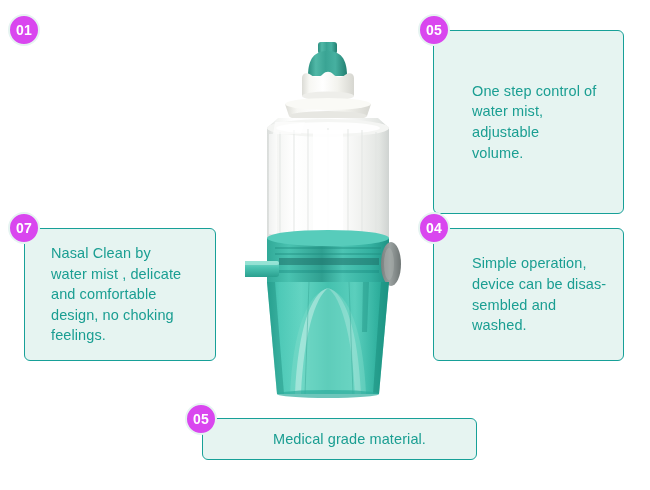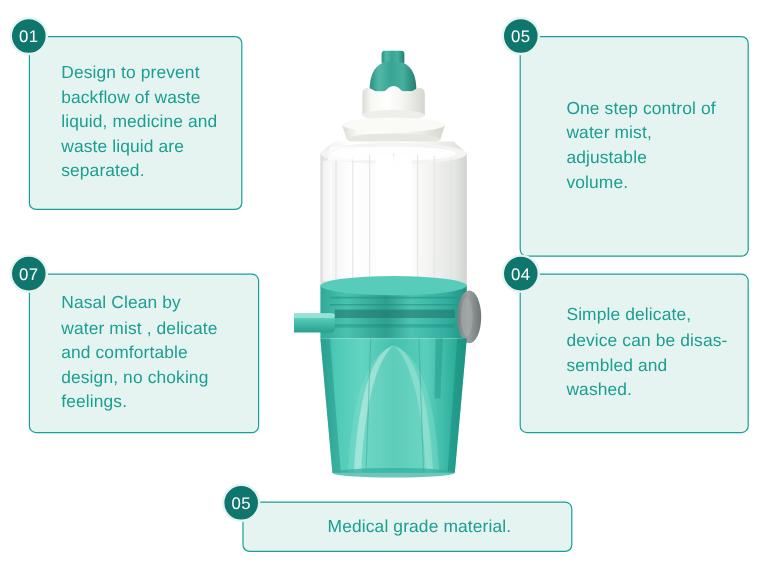--- a/index.html
+++ b/index.html
@@ -46,26 +46,26 @@
     padding: 0 0 0 20px;
     text-align: left;
   }
 
   
   .badge {
     position: absolute;
     width: 32px;
     height: 32px;
     border-radius: 50%;
-    background: #0f766e;
+    background: #d946ef;
     border: 2px solid #e6f4f1;
     box-sizing: border-box;
     color: #ffffff;
     font-size: 14px;
-    font-weight: normal;
+    font-weight: bold;
     letter-spacing: 0.3px;
     display: flex;
     align-items: center;
     justify-content: center;
     z-index: 5;
   }
 
   
   #product {
     position: absolute;
@@ -208,47 +208,40 @@
 
         <line x1="64" y1="240" x2="60" y2="352" stroke="#2d9d8c" stroke-width="1" opacity="0.4"></line>
         <line x1="104" y1="240" x2="108" y2="352" stroke="#2d9d8c" stroke-width="1" opacity="0.4"></line>
 
         <path d="M118 240 L124 240 L122 290 L117 290 Z" fill="#1b8e80" opacity="0.4"></path>
       </g>
       <ellipse cx="83" cy="352" rx="51" ry="4" fill="#2fae9e" opacity="0.7"></ellipse>
     </svg>
   </div>
 
-  <div class="card left" style="left:24px; top:30px; width:178px; height:145px;">
-    <div class="card-text">Design to prevent
-backflow of waste
-liquid, medicine and
-waste liquid are
-separated.</div>
-  </div>
   <div class="badge" style="left:8px; top:14px;">01</div>
 
   <div class="card right" style="left:433px; top:30px; width:191px; height:184px;">
     <div class="card-text">One step control of
 water mist, adjustable
 volume.</div>
   </div>
   <div class="badge" style="left:418px; top:14px;">05</div>
 
   <div class="card left" style="left:24px; top:228px; width:192px; height:133px;">
     <div class="card-text">Nasal Clean by
 water mist , delicate
 and comfortable
 design, no choking
 feelings.</div>
   </div>
   <div class="badge" style="left:8px; top:212px;">07</div>
 
   <div class="card right" style="left:433px; top:228px; width:191px; height:133px;">
-    <div class="card-text">Simple delicate,
+    <div class="card-text">Simple operation,
 device can be disas-
 sembled and washed.</div>
   </div>
   <div class="badge" style="left:418px; top:212px;">04</div>
 
   <div class="card wide" style="left:202px; top:418px; width:275px; height:42px;">
     <div class="card-text">Medical grade material.</div>
   </div>
   <div class="badge" style="left:185px; top:403px;">05</div>
 

